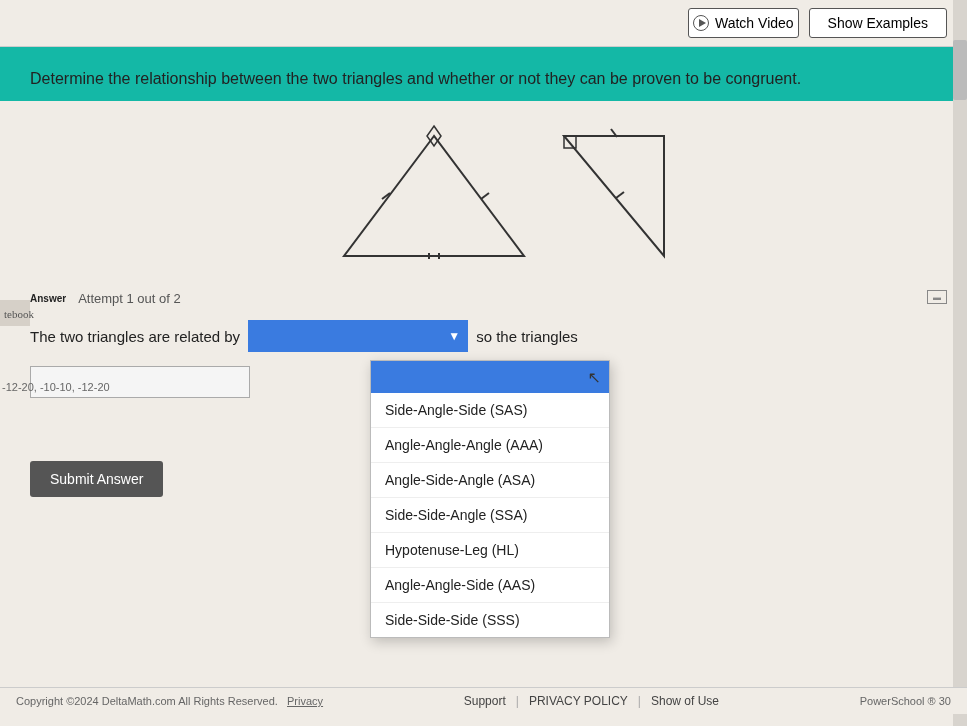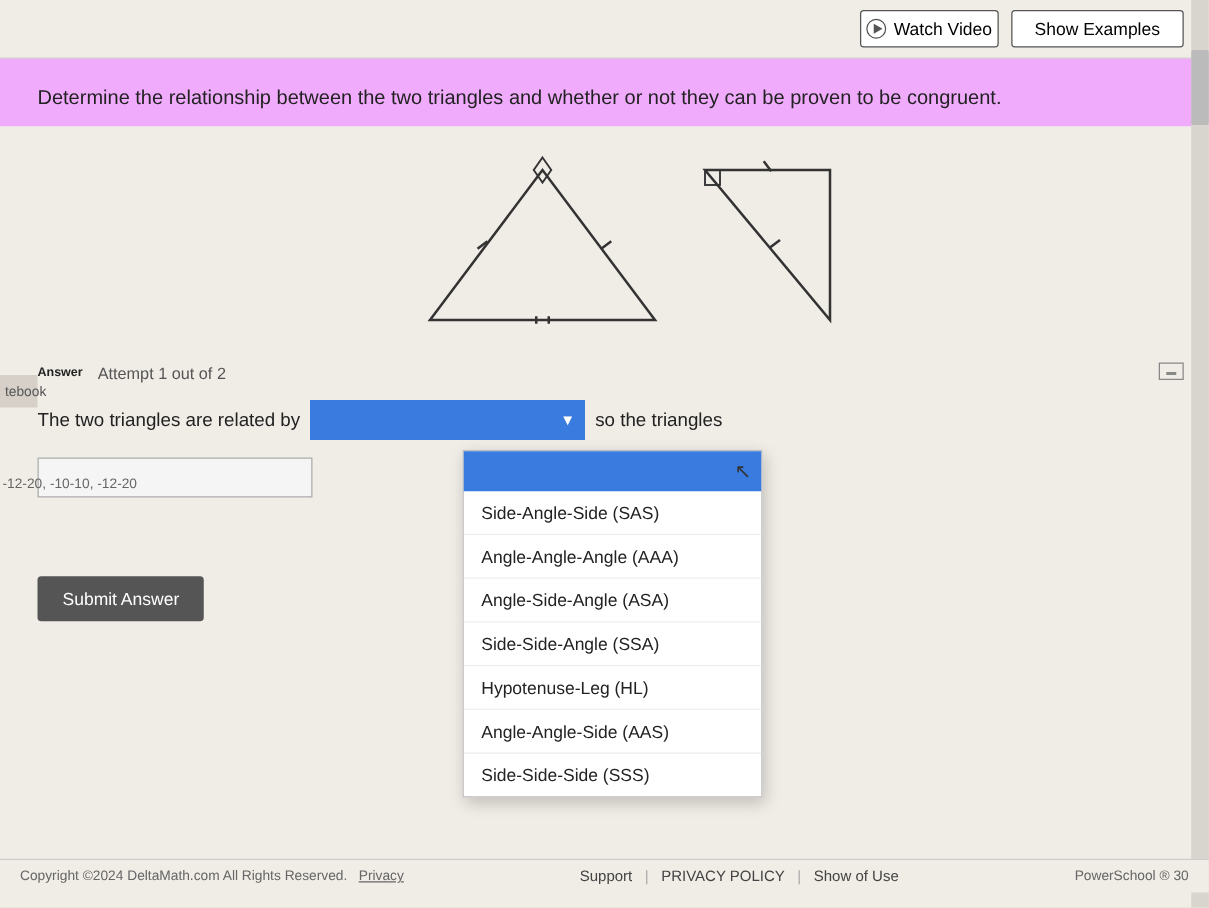--- a/index.html
+++ b/index.html
@@ -70,21 +70,21 @@
       padding: 6px 18px;
       font-size: 14px;
       cursor: pointer;
       border-radius: 3px;
       font-family: 'Arial', sans-serif;
     }
 
     
     .question-section {
       padding: 20px 30px 10px 30px;
-      background: #f0abfc;
+      background: #14b8a6;
     }
 
     .question-text {
       font-size: 16px;
       color: #222;
       line-height: 1.5;
       font-family: 'Arial', sans-serif;
     }
 
     
@@ -257,21 +257,21 @@
       left: 0;
       top: 300px;
       width: 30px;
       background: #d6d0c8;
       padding: 4px;
     }
 
     .sidebar-label {
       font-size: 11px;
       color: #555;
-      font-family: Liberation Sans, sans-serif;
+      font-family: Liberation Serif, serif;
     }
 
     
     .coord-text {
       position: absolute;
       left: 2px;
       top: 380px;
       font-size: 11px;
       color: #666;
       font-family: 'Arial', sans-serif;

